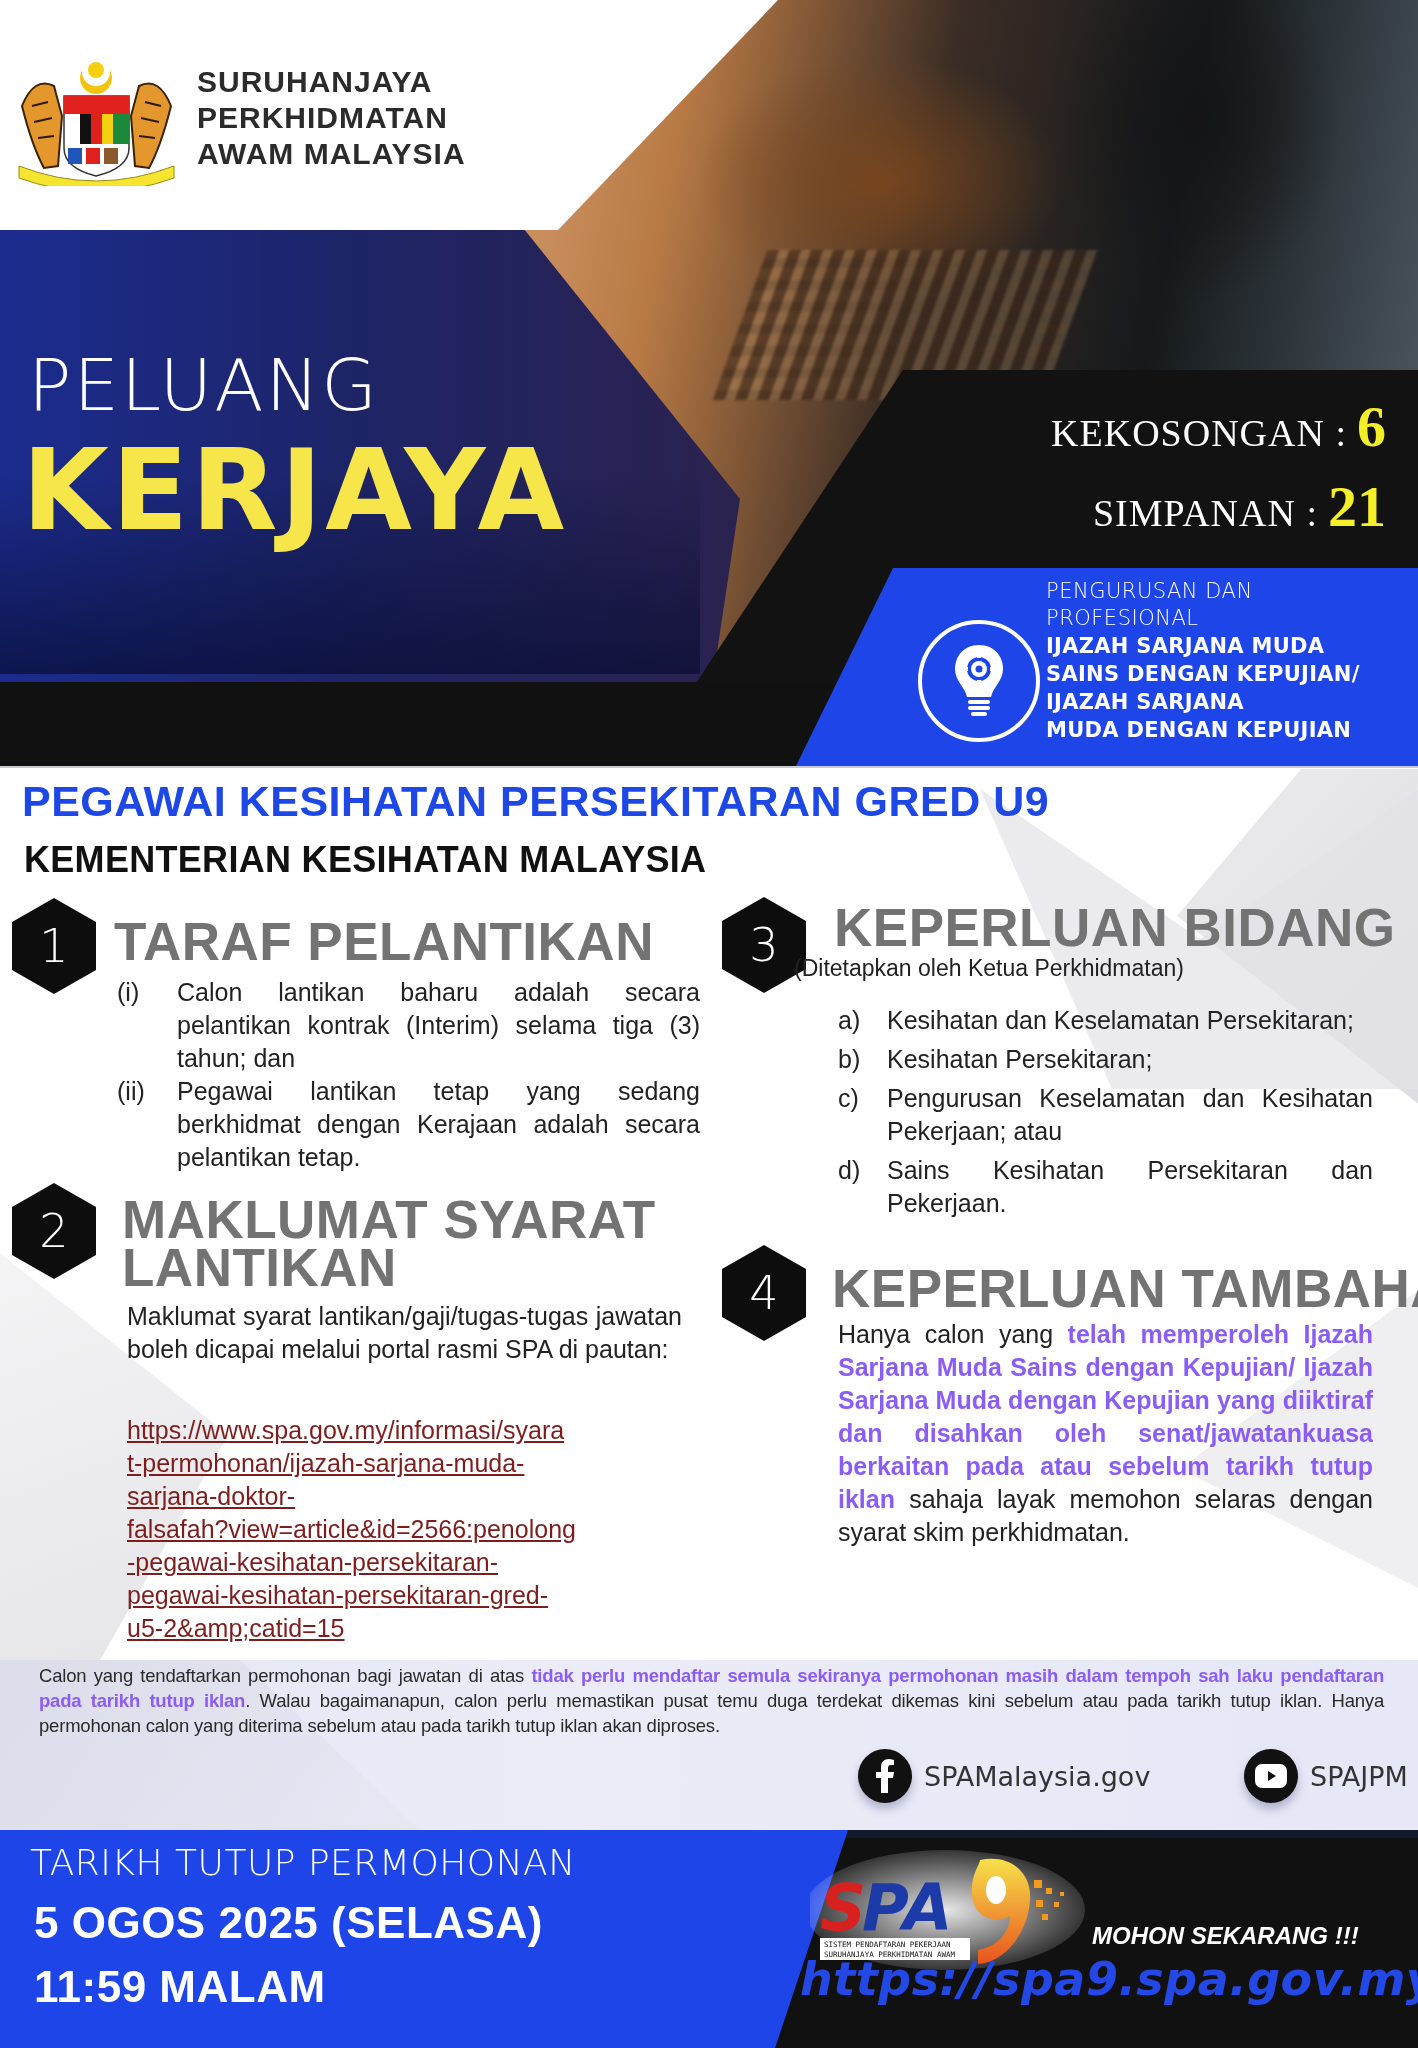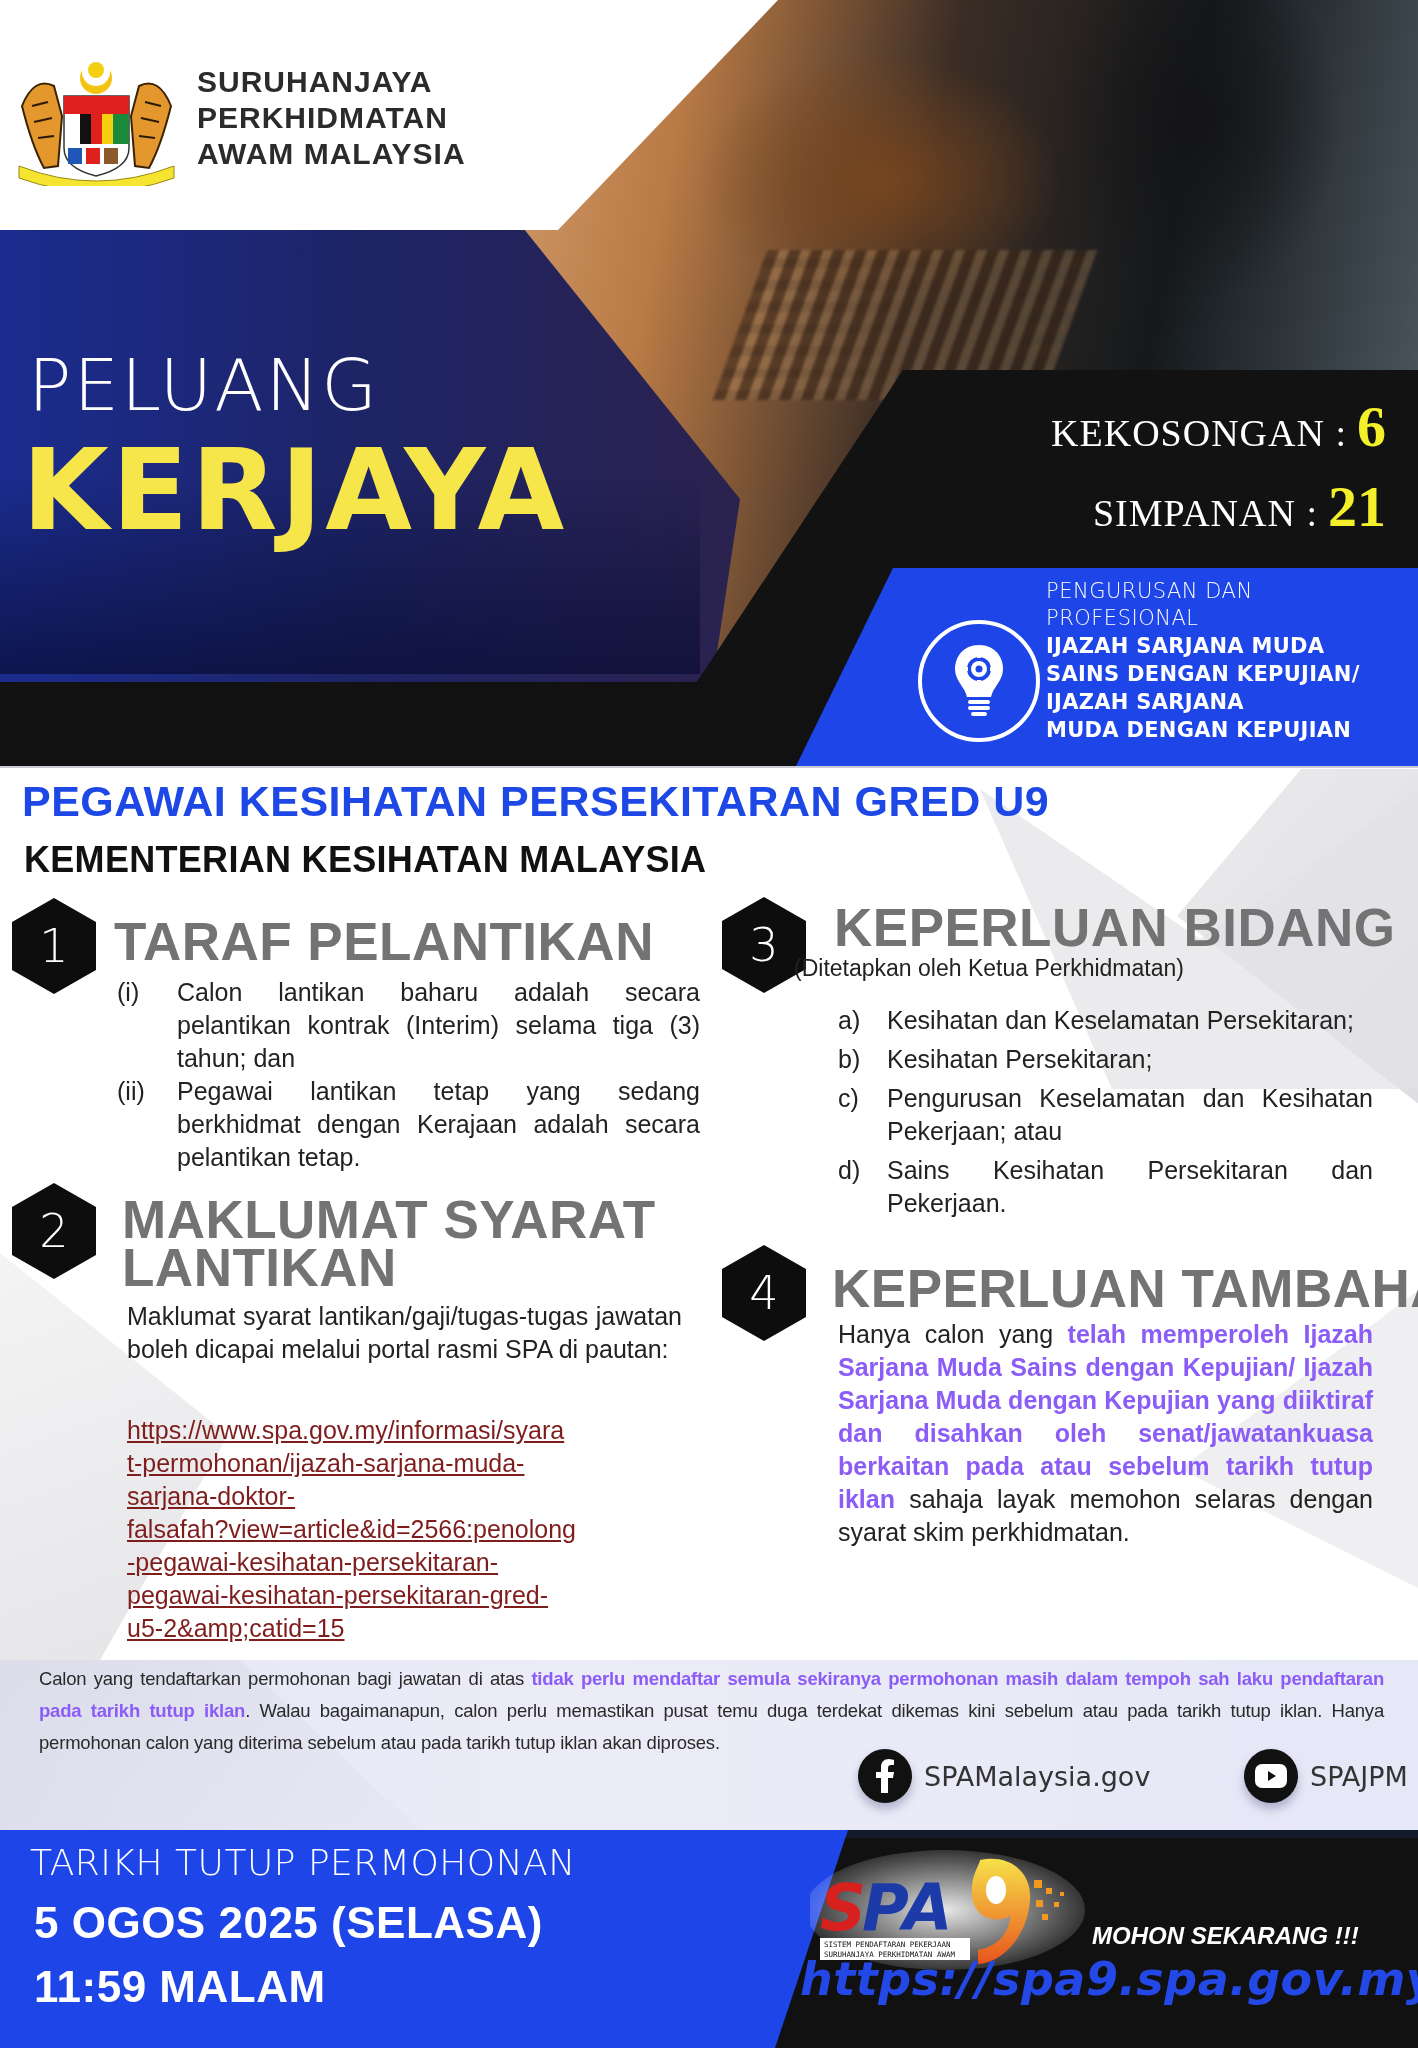--- a/index.html
+++ b/index.html
@@ -91,21 +91,21 @@
   .link div { white-space: nowrap; }
   .b { font-weight: 700; color: #8b5cf6; }
 
   
   .notice-band { position: absolute; left: 0; top: 1660px; width: 1418px; height: 170px;
     background: linear-gradient(90deg, #e5e6f6 0%, #ececf8 40%, #e6e7f7 100%); }
   .notice-band::before { content: ""; position: absolute; left: 0; top: 0; width: 600px; height: 170px;
     background: linear-gradient(135deg, rgba(210,210,220,0.45), rgba(255,255,255,0)); 
     clip-path: polygon(0 0, 40% 0, 70% 100%, 0 100%); }
   .notice-text { position: absolute; left: 39px; top: 1663px; width: 1345px; font-family: "Liberation Sans", sans-serif;
-    font-size: 18.5px; line-height: 32px; color: #2a2a2a; text-align: justify; letter-spacing: -0.2px; }
+    font-size: 18.5px; line-height: 25px; color: #2a2a2a; text-align: justify; letter-spacing: -0.2px; }
   .social { position: absolute; top: 1752px; height: 48px; display: flex; align-items: center; }
   .social-icon { width: 54px; height: 54px; border-radius: 50%; background: #111;
     display: flex; align-items: center; justify-content: center; box-shadow: 0 6px 10px rgba(70,70,120,0.35); }
   .social-label { font-family: "DejaVu Sans", sans-serif; font-size: 27px; color: #333; margin-left: 12px; white-space: nowrap; }
 
   
   .footer { position: absolute; left: 0; top: 1830px; width: 1418px; height: 218px; background: #111; }
   .footer-top { position: absolute; left: 0; top: 0; width: 1418px; height: 8px; background: #131a2c; }
   .footer-blue { position: absolute; left: 0; top: 0; width: 1418px; height: 218px; background: #1e45e8;
     clip-path: polygon(0 0, 848px 0, 775px 218px, 0 218px); }

